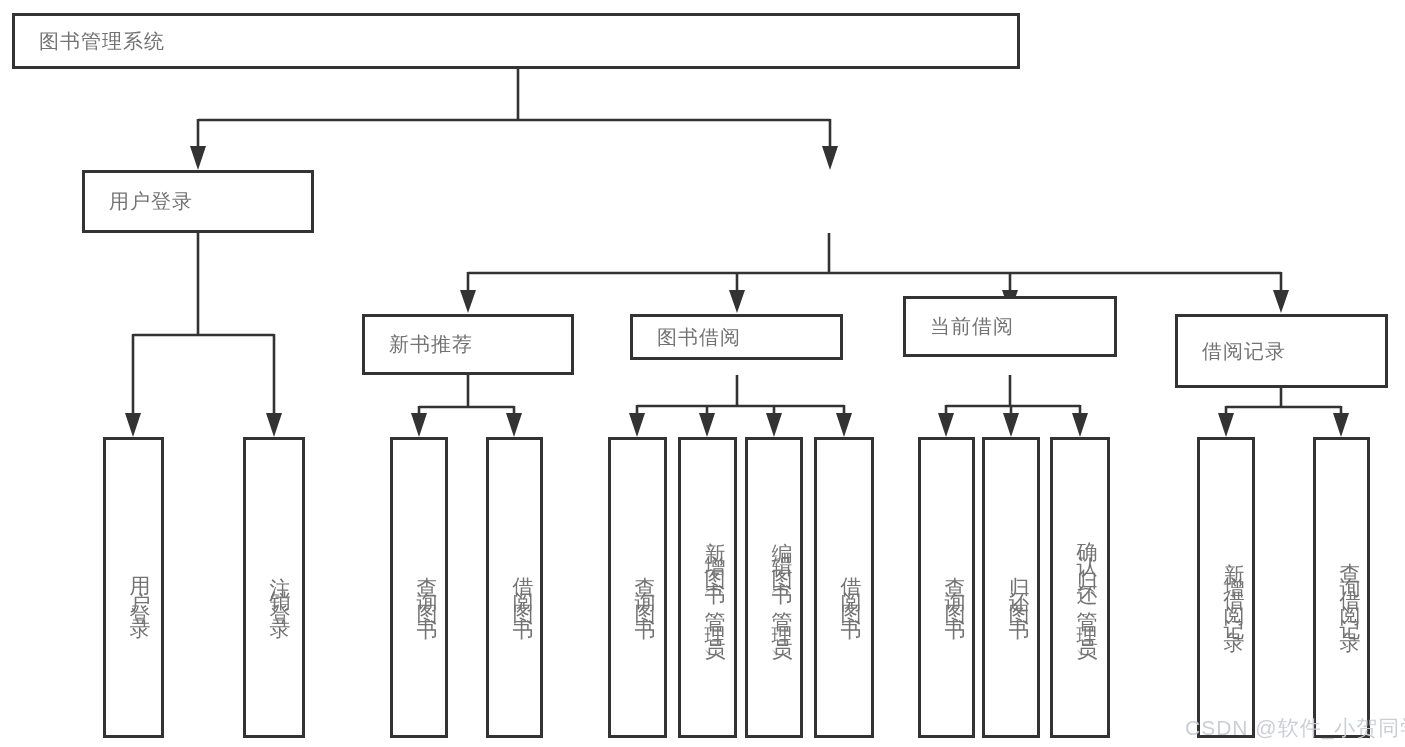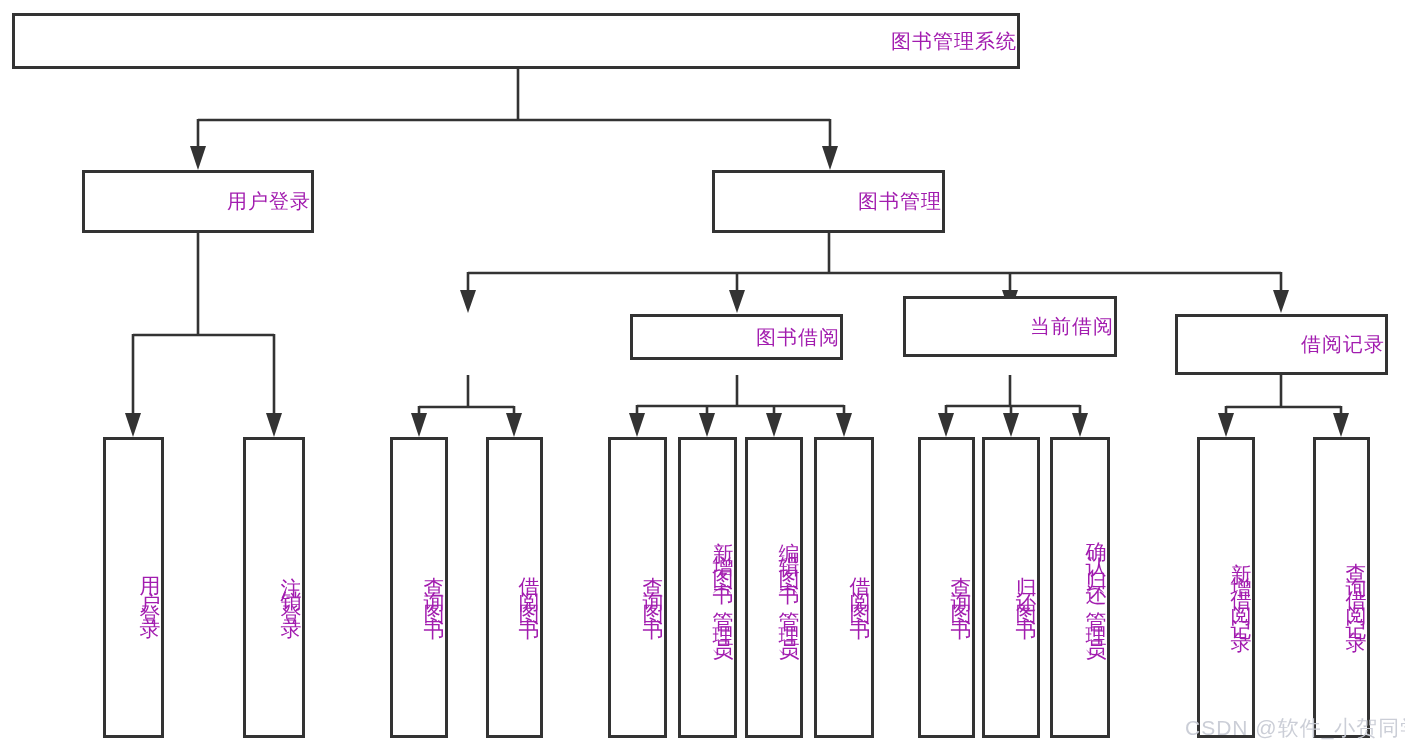--- a/index.html
+++ b/index.html
@@ -22,22 +22,22 @@
     width: 1405px;
     height: 747px;
   }
   .node, .leaf {
     position: absolute;
     box-sizing: border-box;
     background: #ffffff;
     border: 3px solid #333333;
     display: flex;
     align-items: center;
-    justify-content: flex-end;
-    color: #a21caf;
+    justify-content: flex-start;
+    color: #737373;
     padding-left: 24px;
   }
   .node span {
     font-size: 20px;
     letter-spacing: 1px;
     white-space: nowrap;
   }
   .leaf {
     top: 437px;
     height: 301px;
@@ -136,31 +136,31 @@
     </g>
   </svg>
 
   <div class="node" style="left:12px; top:13px; width:1008px; height:56px;">
     <span>图书管理系统</span>
   </div>
 
   <div class="node" style="left:82px; top:170px; width:232px; height:63px;">
     <span>用户登录</span>
   </div>
-  <div class="node" style="left:712px; top:170px; width:233px; height:63px;">
-    <span>图书管理</span>
-  </div>
-
+
+  <div class="node" style="left:362px; top:314px; width:212px; height:61px;">
+    <span>新书推荐</span>
+  </div>
   <div class="node" style="left:630px; top:314px; width:213px; height:46px;">
     <span>图书借阅</span>
   </div>
   <div class="node" style="left:903px; top:296px; width:214px; height:61px;">
     <span>当前借阅</span>
   </div>
-  <div class="node" style="left:1175px; top:314px; width:213px; height:61px;">
+  <div class="node" style="left:1175px; top:314px; width:213px; height:74px;">
     <span>借阅记录</span>
   </div>
 
   <div class="leaf" style="left:103px; width:61px;">
     <span>用户登录</span>
   </div>
   <div class="leaf" style="left:243px; width:62px;">
     <span>注销登录</span>
   </div>
 

